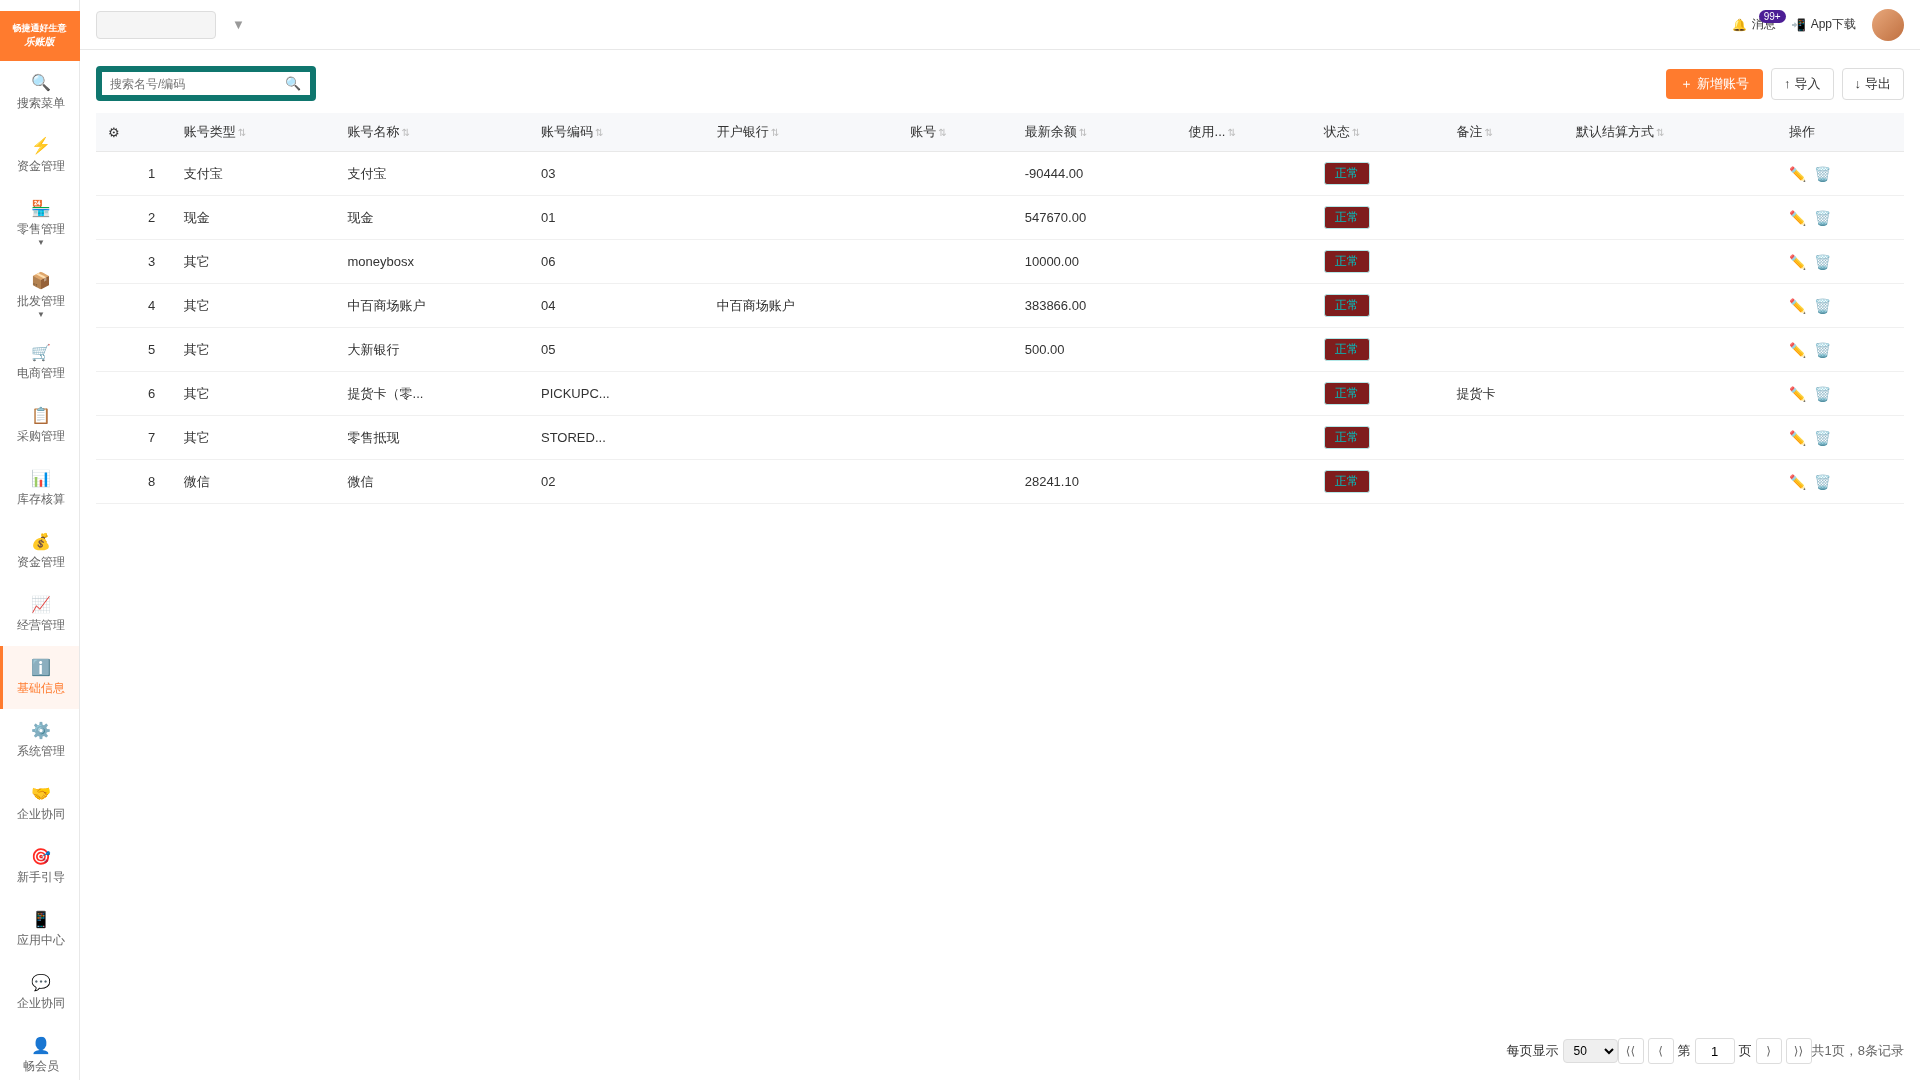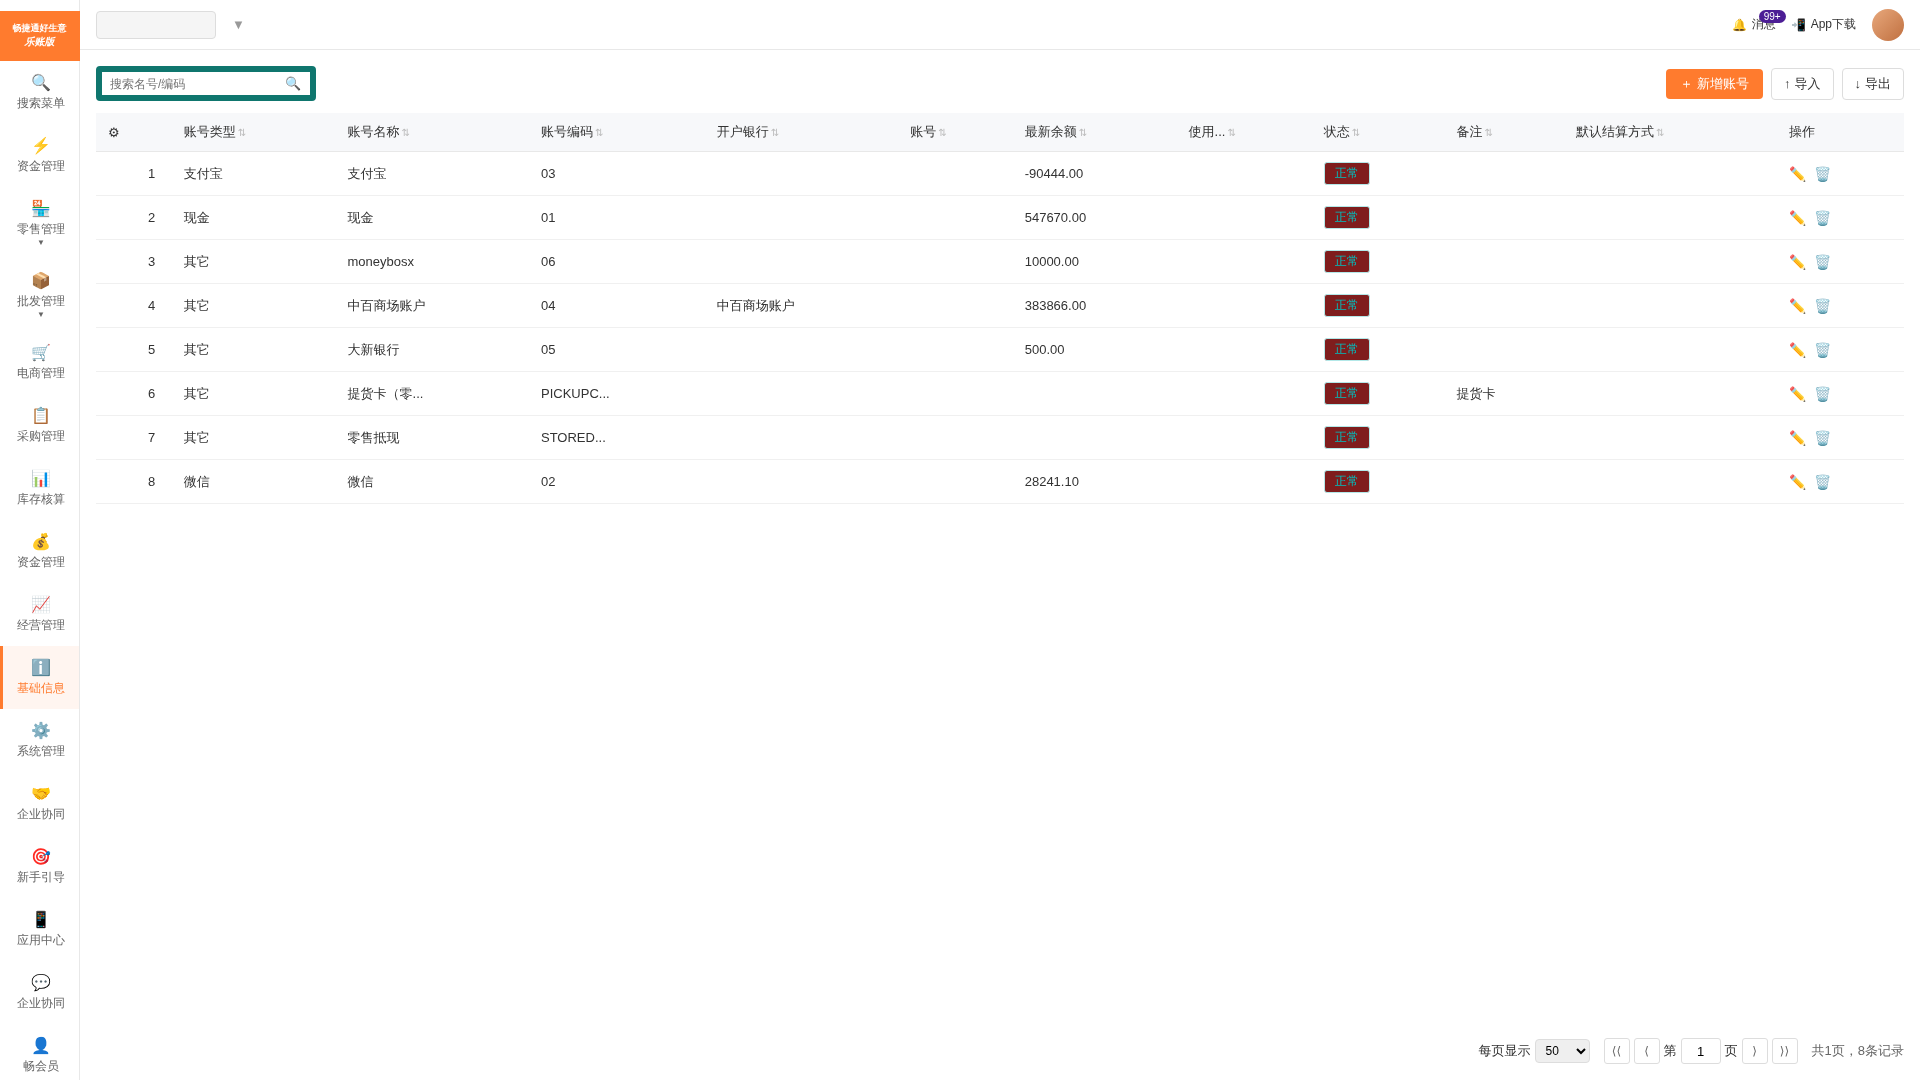--- a/index.html
+++ b/index.html
@@ -212,21 +212,21 @@
     .action-icon { cursor: pointer; color: #666; font-size: 14px; }
     .settings-col { width: 32px; }
     .num-col { width: 40px; text-align: center; }
 
     
     .pagination {
       display: flex;
       align-items: center;
       justify-content: flex-end;
       padding: 12px 0 0;
-      gap: 14px;
+      gap: 0;
       font-size: 13px;
       color: #333;
     }
     .pagination-size { display: flex; align-items: center; gap: 4px; }
     .page-size-select {
       border: 1px solid #ddd;
       border-radius: 4px;
       padding: 3px 6px;
       font-size: 12px;
       cursor: pointer;

